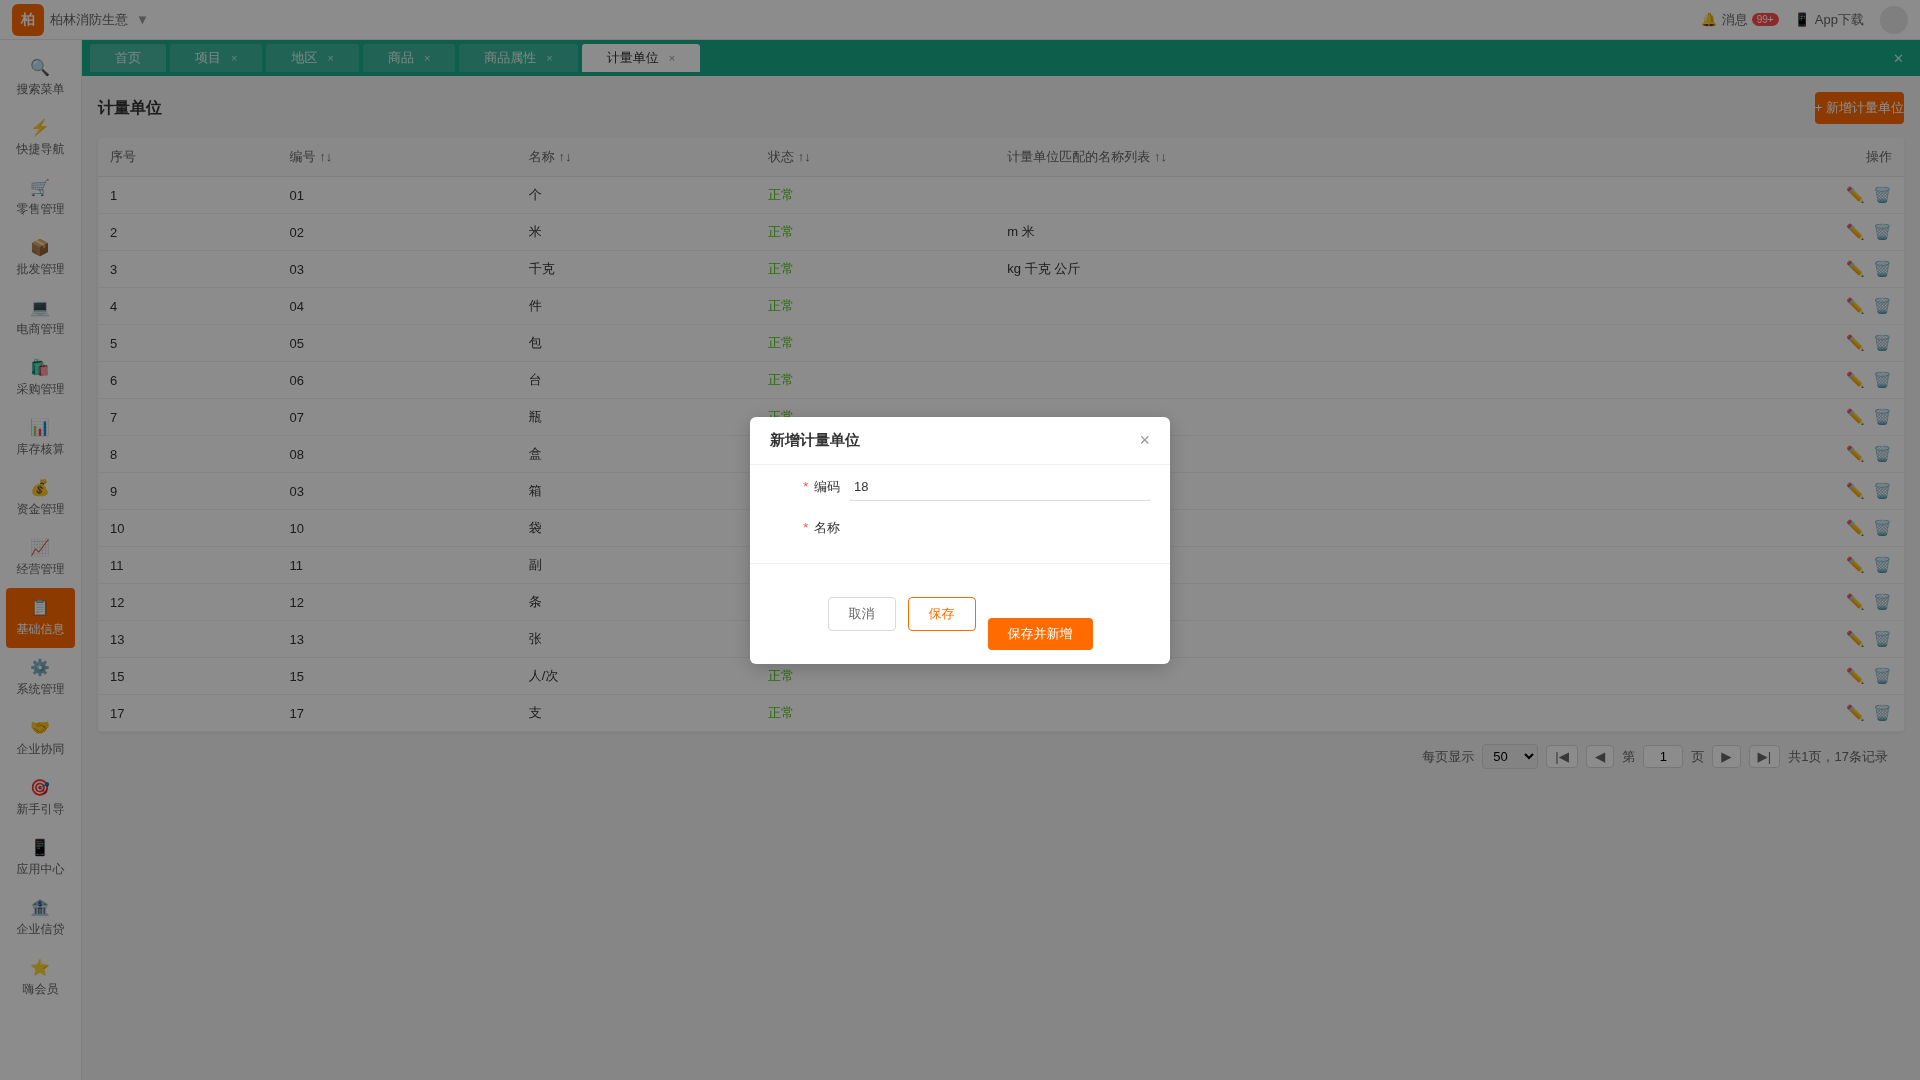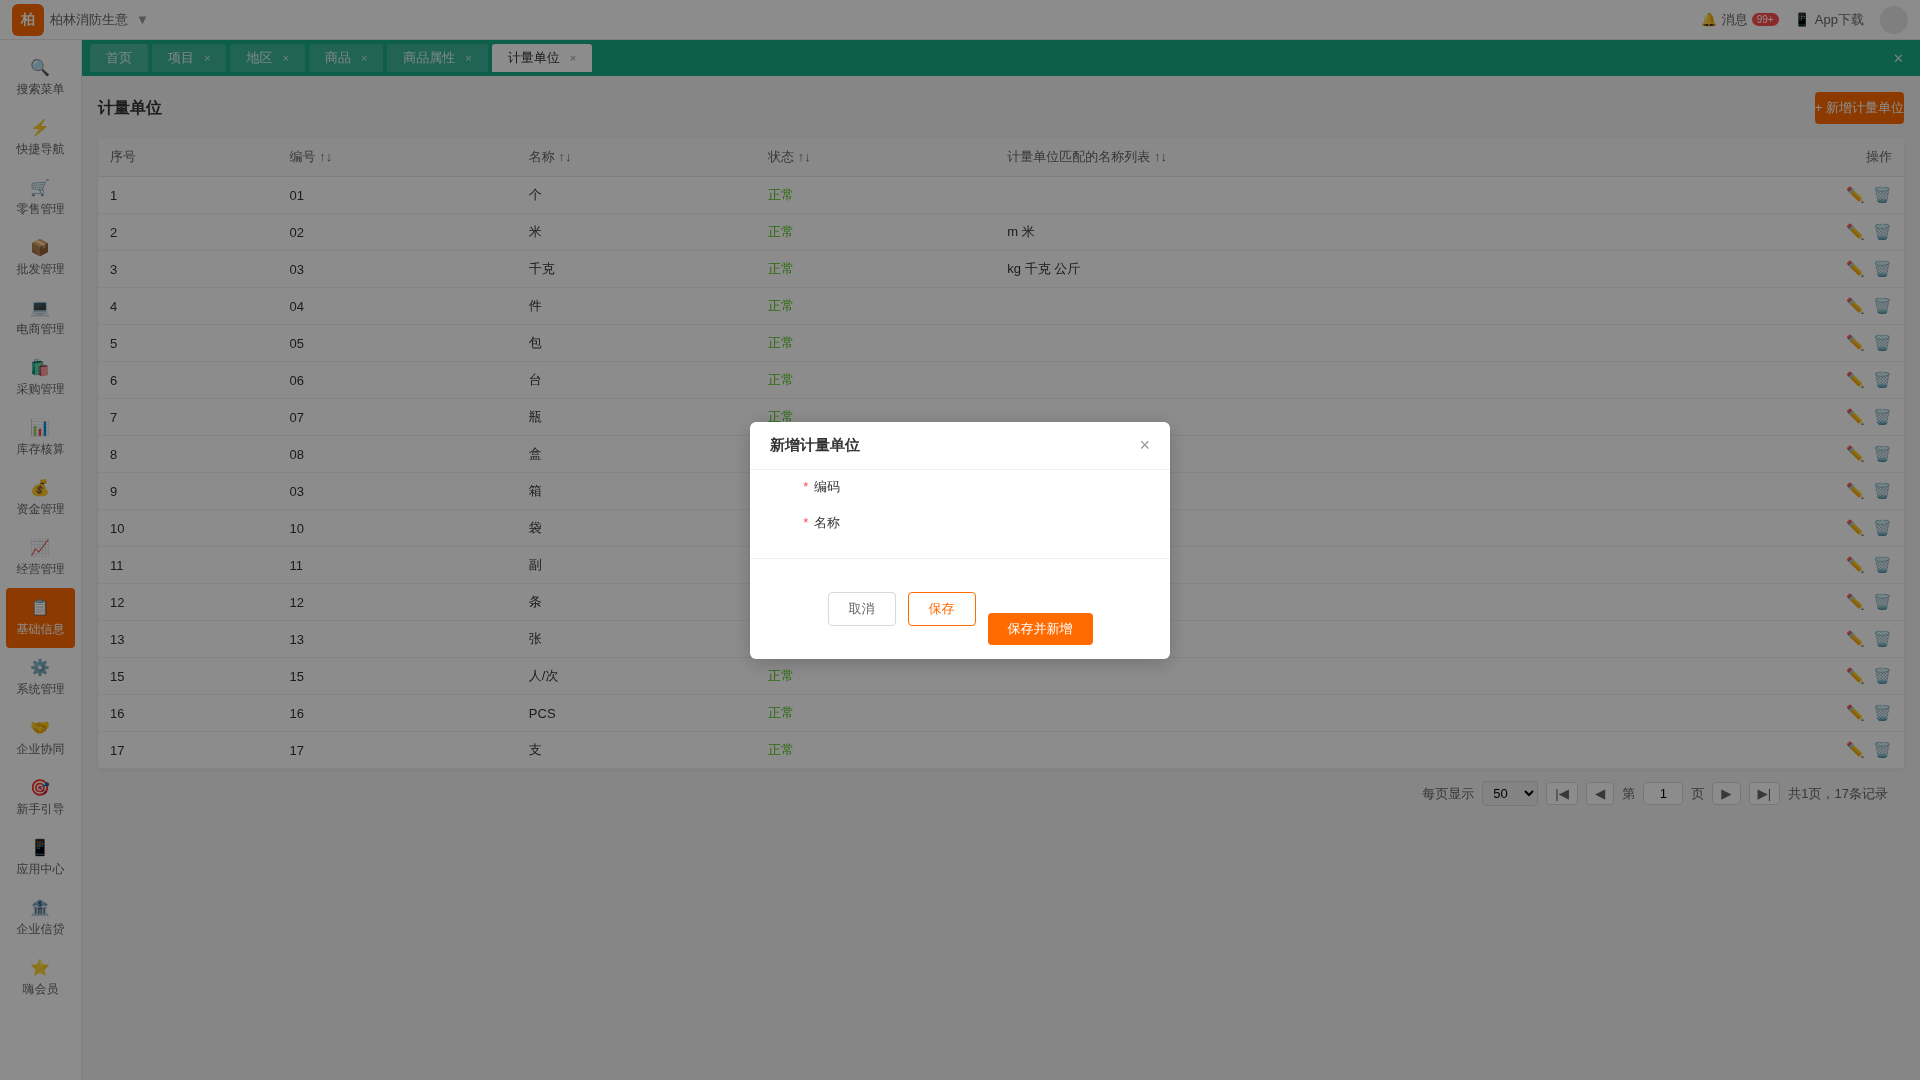--- a/index.html
+++ b/index.html
@@ -24,21 +24,21 @@
     .sidebar { width: 82px; background: #fff; border-right: 1px solid #e8e8e8; display: flex; flex-direction: column; padding-top: 8px; flex-shrink: 0; }
     .sidebar-item { padding: 10px 4px; text-align: center; cursor: pointer; color: #666; font-size: 12px; display: flex; flex-direction: column; align-items: center; gap: 4px; }
     .sidebar-item.active { background: #ff6b00; color: #fff; border-radius: 4px; margin: 0 6px; }
     .sidebar-item .s-icon { font-size: 16px; }
 
     
     .content-area { flex: 1; display: flex; flex-direction: column; overflow: hidden; }
 
     
     .tabs-bar { height: 36px; background: #1aab8b; display: flex; align-items: center; padding: 0 8px; gap: 4px; flex-shrink: 0; }
-    .tab { height: 28px; padding: 0 16px; border-radius: 3px 3px 0 0; display: flex; align-items: center; gap: 6px; cursor: pointer; font-size: 13px; color: rgba(255,255,255,0.85); background: rgba(255,255,255,0.15); }
+    .tab { height: 28px; padding: 0 25px; border-radius: 3px 3px 0 0; display: flex; align-items: center; gap: 6px; cursor: pointer; font-size: 13px; color: rgba(255,255,255,0.85); background: rgba(255,255,255,0.15); }
     .tab.active { background: #fff; color: #333; }
     .tab .close-x { color: rgba(255,255,255,0.7); font-size: 11px; margin-left: 4px; }
     .tab.active .close-x { color: #999; }
     .tab-home { background: rgba(255,255,255,0.2); }
 
     
     .page-content { flex: 1; padding: 16px; overflow: auto; background: #f5f5f5; }
 
     .page-header { display: flex; align-items: center; justify-content: space-between; margin-bottom: 14px; }
     .page-title { font-size: 16px; font-weight: bold; color: #333; }
@@ -400,33 +400,20 @@
       <td><span class="status-normal">正常</span></td>
       <td></td>
       <td style="text-align:right;">
         <div class="action-btns" style="justify-content:flex-end;">
           <span class="action-icon">✏️</span>
           <span class="action-icon del">🗑️</span>
         </div>
       </td>
     </tr>
               <tr>
-      <td>16</td>
-      <td>16</td>
-      <td>PCS</td>
-      <td><span class="status-normal">正常</span></td>
-      <td></td>
-      <td style="text-align:right;">
-        <div class="action-btns" style="justify-content:flex-end;">
-          <span class="action-icon">✏️</span>
-          <span class="action-icon del">🗑️</span>
-        </div>
-      </td>
-    </tr>
-              <tr>
       <td>17</td>
       <td>17</td>
       <td>支</td>
       <td><span class="status-normal">正常</span></td>
       <td></td>
       <td style="text-align:right;">
         <div class="action-btns" style="justify-content:flex-end;">
           <span class="action-icon">✏️</span>
           <span class="action-icon del">🗑️</span>
         </div>
@@ -463,20 +450,21 @@
     <div class="modal-header">
       <span class="modal-title">新增计量单位</span>
       <span class="modal-close">×</span>
     </div>
     <div class="modal-body">
       <div class="form-row">
         <label class="form-label">
           <span class="required">*</span>
           <span>编码</span>
         </label>
+        <input class="form-input" type="text" value="18" style="">
       </div>
       <div class="form-row">
         <label class="form-label">
           <span class="required">*</span>
           <span>名称</span>
         </label>
       </div>
     </div>
     <div class="modal-footer">
       <button class="btn-cancel">取消</button>

